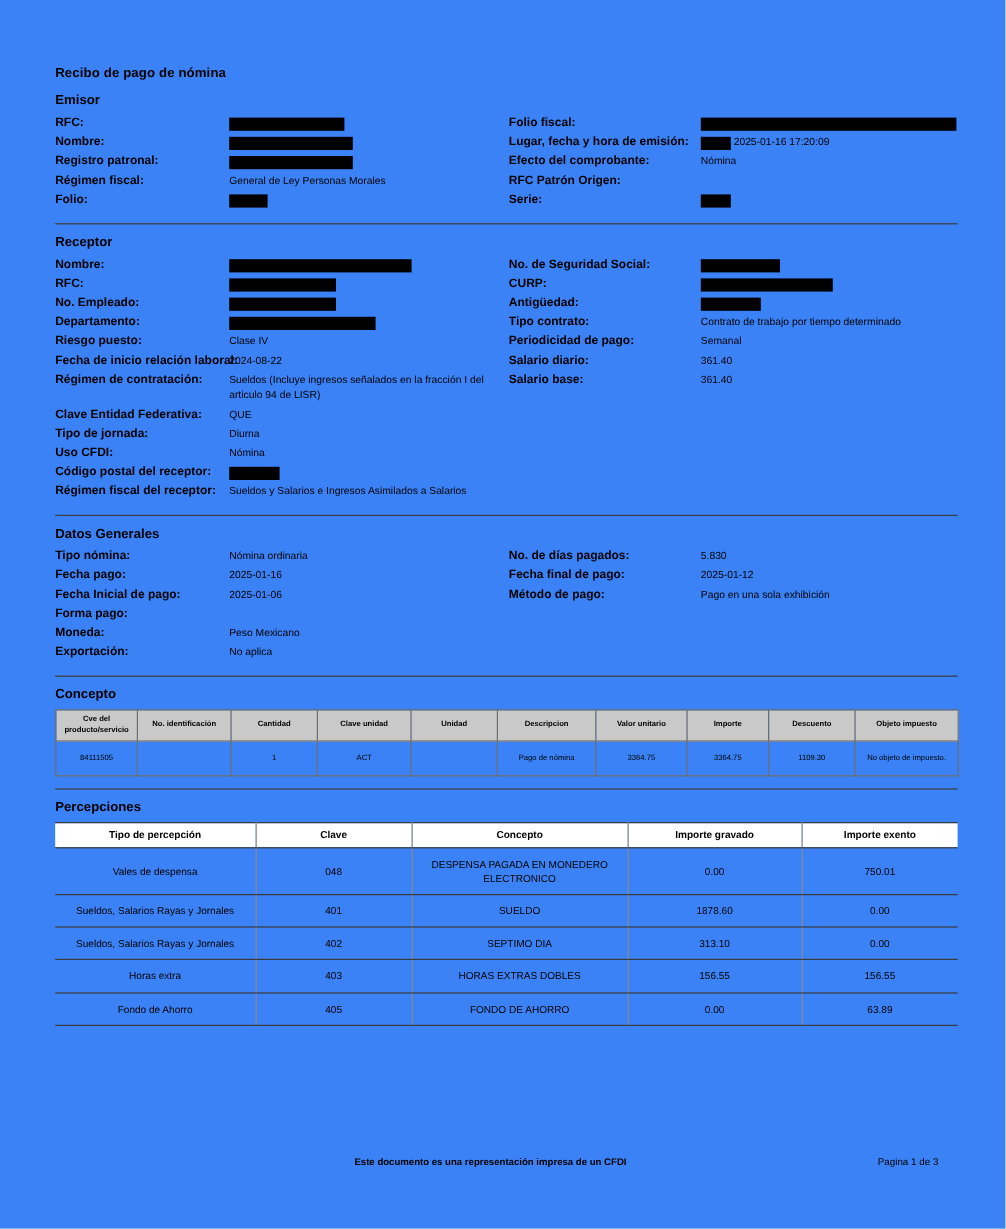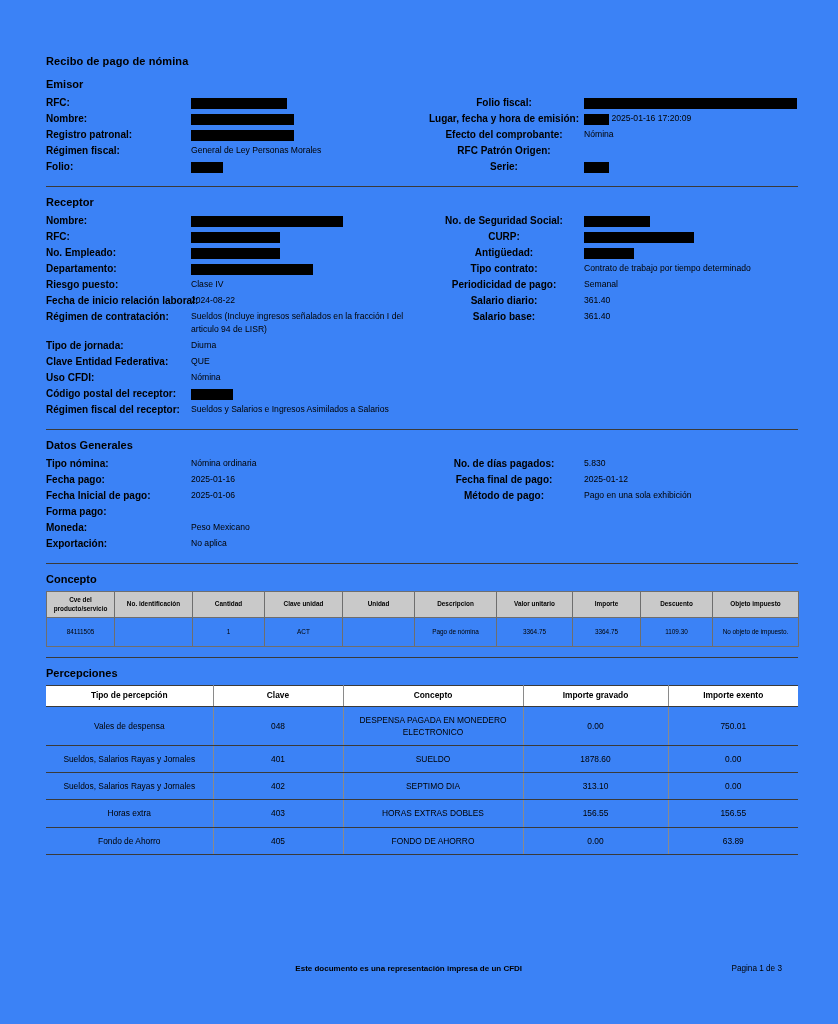--- a/index.html
+++ b/index.html
@@ -59,21 +59,21 @@
     min-height: 13px;
   }
   .flabel {
     font-size: 10px;
     font-weight: bold;
     line-height: 13px;
     flex: 0 0 auto;
     white-space: nowrap;
   }
   .col.left .flabel  { width: 145px; }
-  .col.right .flabel { width: 160px; text-align: center; }
+  .col.right .flabel { width: 160px; }
 
   .fvalue {
     font-size: 8.6px;
     line-height: 13px;
     flex: 1 1 auto;
   }
   .fvalue.wrap { max-width: 215px; }
 
   
   .redact {
@@ -251,26 +251,26 @@
           </div>
           <div class="frow">
             <div class="flabel">Fecha de inicio relación laboral:</div>
             <div class="fvalue">2024-08-22</div>
           </div>
           <div class="frow">
             <div class="flabel">Régimen de contratación:</div>
             <div class="fvalue wrap">Sueldos (Incluye ingresos señalados en la fracción I del articulo 94 de LISR)</div>
           </div>
           <div class="frow">
+            <div class="flabel">Clave Entidad Federativa:</div>
+            <div class="fvalue">QUE</div>
+          </div>
+          <div class="frow">
             <div class="flabel">Tipo de jornada:</div>
             <div class="fvalue">Diurna</div>
-          </div>
-          <div class="frow">
-            <div class="flabel">Clave Entidad Federativa:</div>
-            <div class="fvalue">QUE</div>
           </div>
           <div class="frow">
             <div class="flabel">Uso CFDI:</div>
             <div class="fvalue">Nómina</div>
           </div>
           <div class="frow">
             <div class="flabel">Código postal del receptor:</div>
             <div class="fvalue"><span class="redact" style="width: 42px;"></span></div>
           </div>
           <div class="frow">

